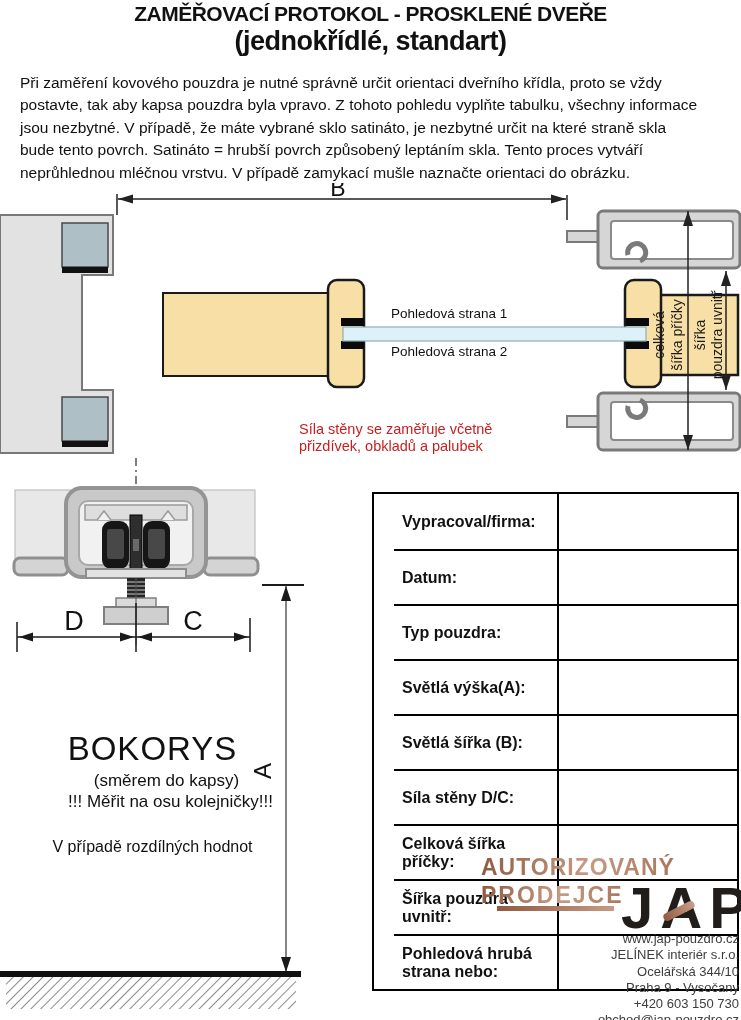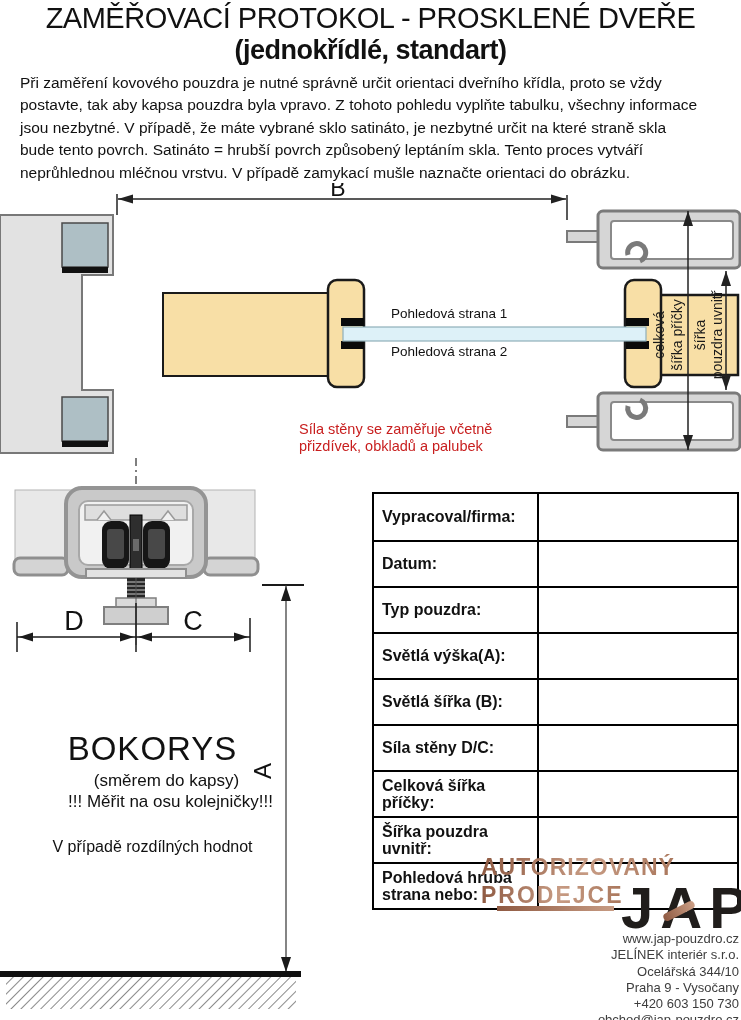--- a/index.html
+++ b/index.html
@@ -3,41 +3,41 @@
 <meta charset="utf-8">
 <style>
   * { margin:0; padding:0; box-sizing:border-box; }
   html,body { background:#fff; }
   body { width:741px; height:1020px; position:relative; overflow:hidden;
          font-family:"Liberation Sans", sans-serif; color:#111; }
   .abs { position:absolute; }
 
   
   .title-block { top:2px; left:0; width:741px; text-align:center; }
-  .title-line1 { font-size:29px; font-weight:normal; letter-spacing:-0.5px;text-align:center; }
+  .title-line1 { font-size:21px; font-weight:bold; letter-spacing:-0.5px;text-align:center; }
   .title-line2 { font-size:27px; font-weight:bold; letter-spacing:-0.5px; }
 
   
   .intro { top:72px; left:20px; width:705px; font-size:15.5px; line-height:22.4px; }
 
   
   .top-diagram { top:183px; left:0; }
   .side-diagram { top:455px; left:0; }
   svg text { font-family:"Liberation Sans", sans-serif; }
 
   
   .bokorys-block { top:730px; left:0; width:305px; text-align:center; }
   .bokorys-title { font-size:33px; letter-spacing:1px; }
   .bokorys-sub { font-size:17px; margin-top:3px;padding-left:28px; }
   .bokorys-note { font-size:17px; margin-top:1px;padding-left:36px; }
   .bokorys-para { font-size:16px; line-height:22px; margin-top:24px; }
 
   
   .form-table { top:492px; left:372px; width:367px; border:2.5px solid #000; background:#fff; }
-  .frow { display:flex; height:46px; border-top:2px solid #000; }
+  .frow { display:flex; height:55px; border-top:2px solid #000;margin-left:20px; }
   .frow:first-child { border-top:none; }
   .flabel { width:165px; border-right:2px solid #000; font-weight:bold; font-size:16px;
             line-height:17.5px; display:flex; align-items:center; padding-left:8px; }
   .fvalue { flex:1; }
 
   
   .auth-line { left:481px; font-size:23px; font-weight:bold; letter-spacing:1px;
                background:linear-gradient(90deg,#8f5a42,#c79b83 55%,#a9765b);
                -webkit-background-clip:text; background-clip:text; color:transparent; }
   .auth-1 { top:854px; }

